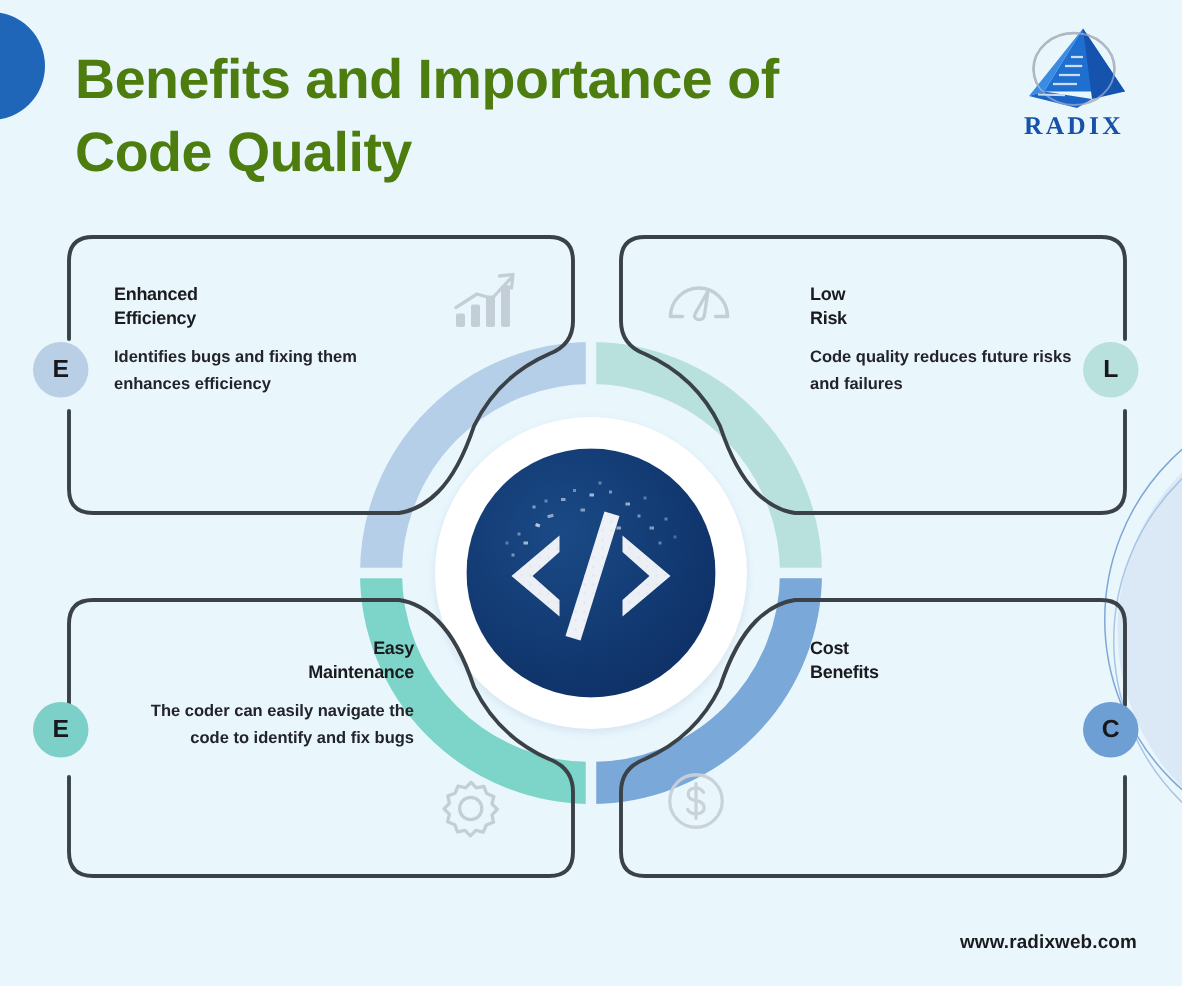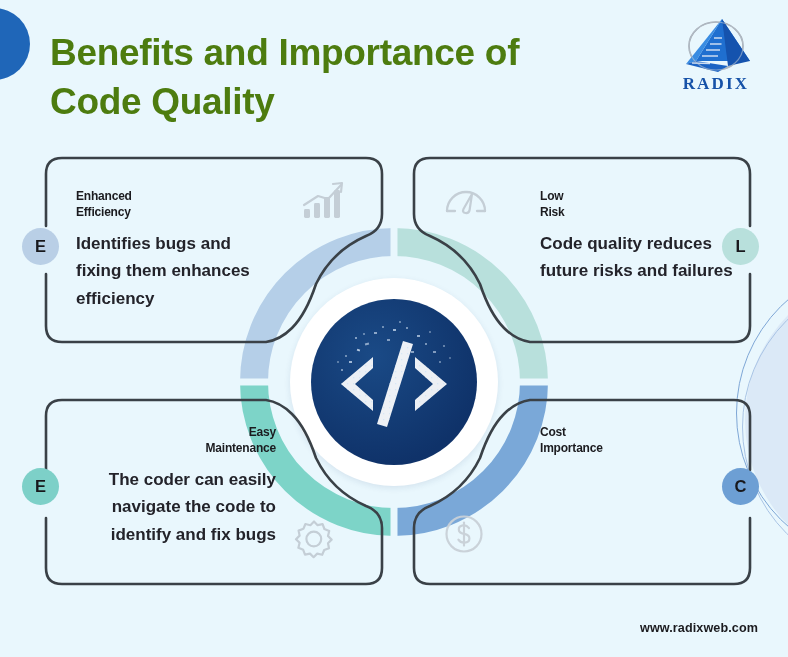--- a/index.html
+++ b/index.html
@@ -65,21 +65,21 @@
   
   .card{position:absolute;}
   .card svg.frame{position:absolute;left:0;top:0;overflow:visible;}
   .card-body{position:absolute;}
   .card-title{
     font-size:12px;line-height:1.37;font-weight:700;color:#1b1b1f;
     letter-spacing:-0.2px;margin:0 0 9px 0;
   }
   .card-title span{display:block;}
   .card-desc{
-    font-size:17px;line-height:1.62;font-weight:600;color:#23232a;margin:0;
+    font-size:11px;line-height:1.62;font-weight:600;color:#23232a;margin:0;
   }
 
   .badge{
     position:absolute;width:37px;height:37px;border-radius:50%;
     display:flex;align-items:center;justify-content:center;
     font-size:16.5px;font-weight:700;color:#18181c;
   }
 
   .card-icon{position:absolute;opacity:.95;}
 
@@ -308,21 +308,21 @@
         <circle cx="22" cy="22" r="17.5" fill="none" stroke="#c9d1d8" stroke-width="2.2"></circle>
         <path d="M27 16.2 Q24.5 12.8 20.8 13.4 Q16.6 14.1 16.8 17.6
                  Q17 21 22 21.8 Q27.4 22.7 27.4 26.4 Q27.4 30.2 22.6 30.6
                  Q18.4 30.9 16.4 27.6" fill="none" stroke="#c9d1d8" stroke-width="2.2" stroke-linecap="round"></path>
         <line x1="22" y1="10.5" x2="22" y2="33.6" stroke="#c9d1d8" stroke-width="2.2" stroke-linecap="round"></line>
       </svg>
     </div>
     <div class="card-body">
       <h2 class="card-title">
         <span>Cost</span>
-        <span>Importance</span>
+        <span>Benefits</span>
       </h2>
     </div>
   </div>
   <div class="badge" style="left:722px;top:468px;background:#6d9fd4;">
     <span>C</span>
   </div>
 
   <div class="footer">www.radixweb.com</div>
 
 </div>

